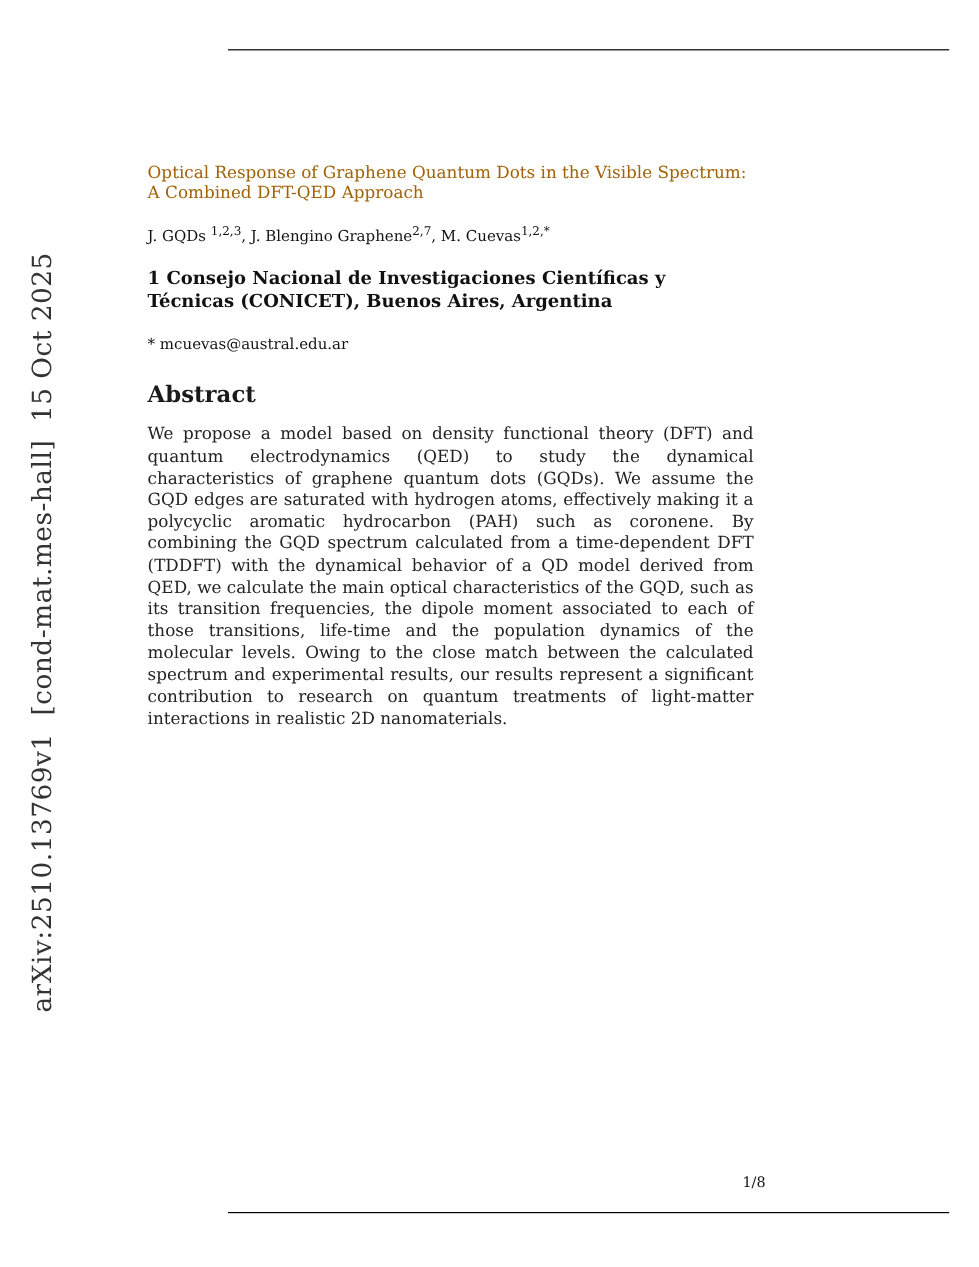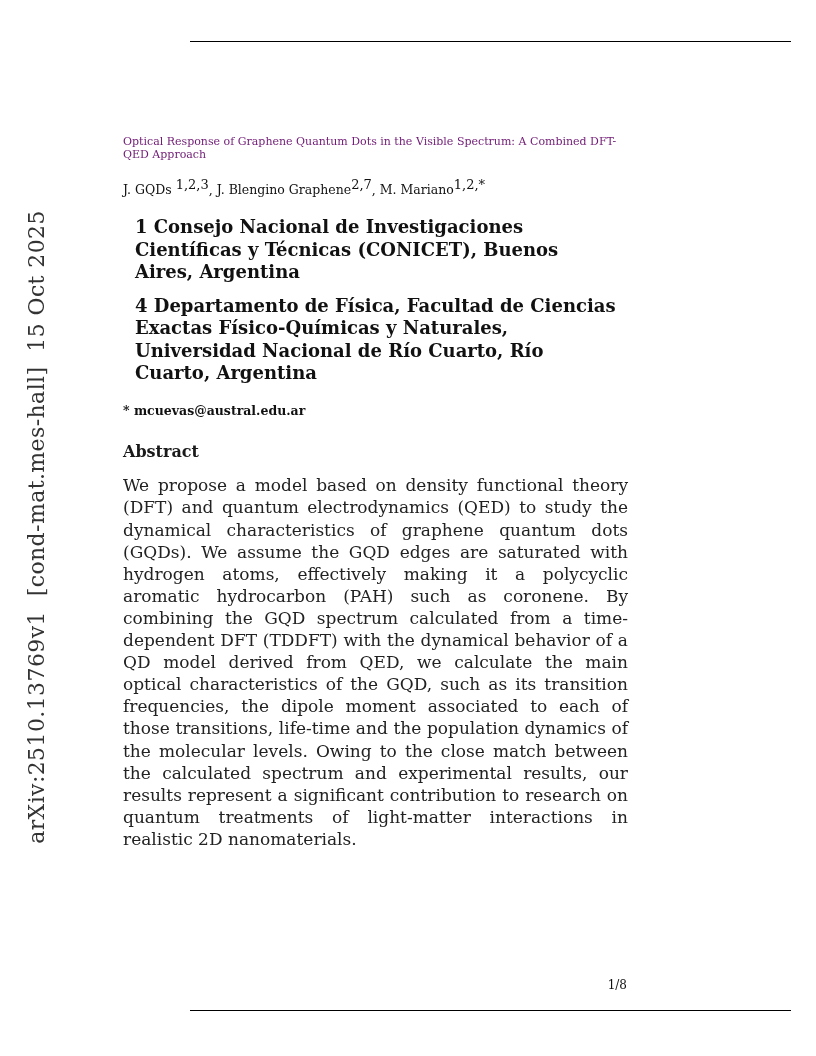--- a/index.html
+++ b/index.html
@@ -44,88 +44,87 @@
     font-family: "DejaVu Serif", serif;
   }
   .content {
     position: absolute;
     left: 123px;
     top: 136px;
     width: 505px;
   }
   .title {
     margin: 0;
-    font-size: 11px;
+    font-size: 14px;
     font-weight: normal;
     line-height: 1.18;
-    color: #701a75;
+    color: #a16207;
   }
   .authors {
     margin: 20px 0 0 0;
     font-size: 12.5px;
     line-height: 1.3;
   }
   .authors sup {
-    font-size: 13px;
+    font-size: 10px;
     line-height: 0;
   }
   .affiliations {
     margin-top: 18px;
   }
   .affiliations p {
-    margin: 12px;
+    margin: 0;
     font-weight: bold;
-    font-size: 18px;
+    font-size: 15px;
     line-height: 1.24;
   }
   .contact {
     margin: 19px 0 0 0;
-    font-weight: bold;
+    font-weight: normal;
     font-size: 12.5px;
   }
   .abstract-heading {
     margin: 24px 0 0 0;
-    font-size: 16px;
+    font-size: 19px;
     font-weight: bold;
     color: #1a1a1a;
   }
   .abstract-text {
     margin: 13px 0 0 0;
-    font-size: 17px;
+    font-size: 14px;
     line-height: 1.3;
     text-align: justify;
     color: #222222;
   }
   .footer {
     position: absolute;
-    left: 123px;
+    left: 134px;
     top: 978px;
     width: 504px;
     text-align: right;
     font-size: 12px;
   }
 </style>
 </head>
 <body>
 
 <div class="page">
 
   <div class="top-rule"></div>
 
   <div class="arxiv-vertical">arXiv:2510.13769v1  [cond-mat.mes-hall]  15 Oct 2025</div>
 
   <div class="content">
 
     <h1 class="title">Optical Response of Graphene Quantum Dots in the Visible Spectrum: A Combined DFT-QED Approach</h1>
 
-    <p class="authors"><span>J. GQDs </span><sup>1,2,3</sup><span>, </span><span>J. Blengino Graphene</span><sup>2,7</sup><span>, </span><span>M. Mariano</span><sup>1,2,*</sup></p>
+    <p class="authors"><span>J. GQDs </span><sup>1,2,3</sup><span>, </span><span>J. Blengino Graphene</span><sup>2,7</sup><span>, </span><span>M. Cuevas</span><sup>1,2,*</sup></p>
 
     <div class="affiliations">
       <p>1 Consejo Nacional de Investigaciones Científicas y Técnicas (CONICET), Buenos Aires, Argentina</p>
-      <p>4 Departamento de Física, Facultad de Ciencias Exactas Físico-Químicas y Naturales, Universidad Nacional de Río Cuarto, Río Cuarto, Argentina</p>
     </div>
 
     <p class="contact">* mcuevas@austral.edu.ar</p>
 
     <h2 class="abstract-heading">Abstract</h2>
 
     <p class="abstract-text">We propose a model based on density functional theory (DFT) and quantum electrodynamics (QED) to study the dynamical characteristics of graphene quantum dots (GQDs). We assume the GQD edges are saturated with hydrogen atoms, effectively making it a polycyclic aromatic hydrocarbon (PAH) such as coronene. By combining the GQD spectrum calculated from a time-dependent DFT (TDDFT) with the dynamical behavior of a QD model derived from QED, we calculate the main optical characteristics of the GQD, such as its transition frequencies, the dipole moment associated to each of those transitions, life-time and the population dynamics of the molecular levels. Owing to the close match between the calculated spectrum and experimental results, our results represent a significant contribution to research on quantum treatments of light-matter interactions in realistic 2D nanomaterials.</p>
 
   </div>
 

